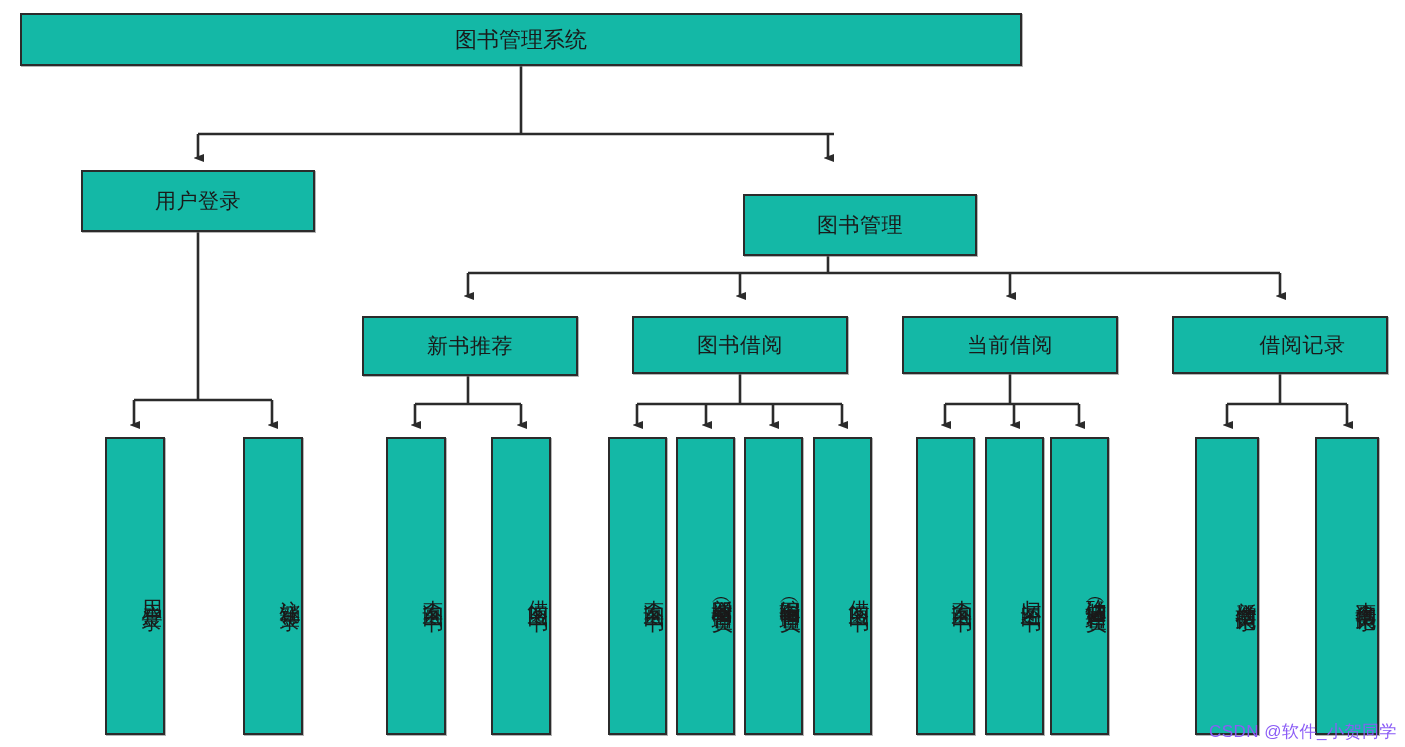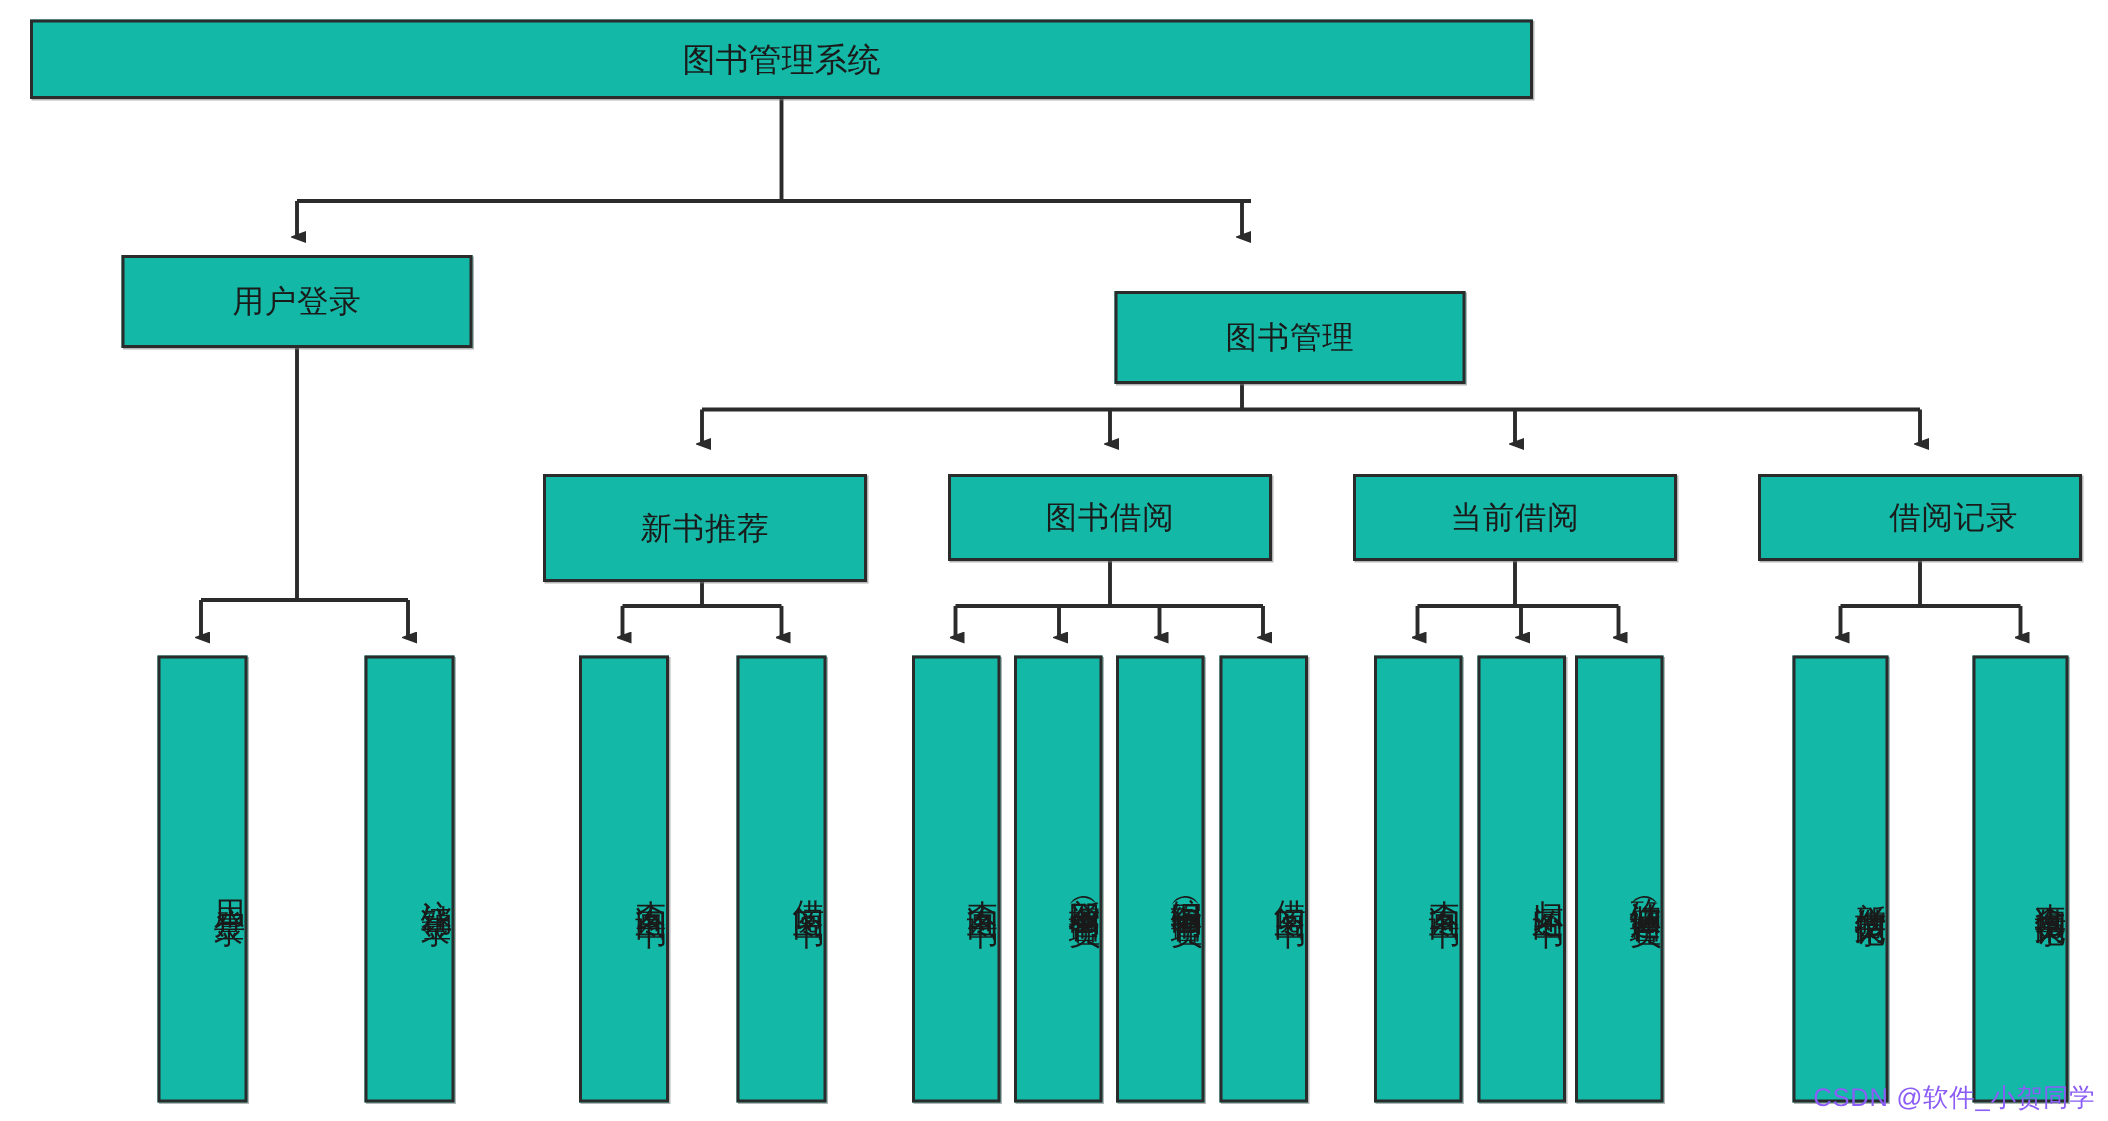--- a/index.html
+++ b/index.html
@@ -128,21 +128,21 @@
     <span class="node-label">图书管理系统</span>
   </div>
 
   <div class="node horiz" style="left:81px; top:170px; width:234px; height:62px;">
     <span class="node-label">用户登录</span>
   </div>
   <div class="node horiz" style="left:743px; top:170px; width:234px; height:62px;margin-top:24px;">
     <span class="node-label">图书管理</span>
   </div>
 
-  <div class="node horiz" style="left:362px; top:316px; width:216px; height:72px;">
+  <div class="node horiz" style="left:362px; top:316px; width:216px; height:60px;">
     <span class="node-label">新书推荐</span>
   </div>
   <div class="node horiz" style="left:632px; top:316px; width:216px; height:58px;font-family:Liberation Mono, monospace;">
     <span class="node-label">图书借阅</span>
   </div>
   <div class="node horiz" style="left:902px; top:316px; width:216px; height:58px;">
     <span class="node-label">当前借阅</span>
   </div>
   <div class="node horiz" style="left:1172px; top:316px; width:216px; height:58px;padding-left:45px;">
     <span class="node-label">借阅记录</span>

